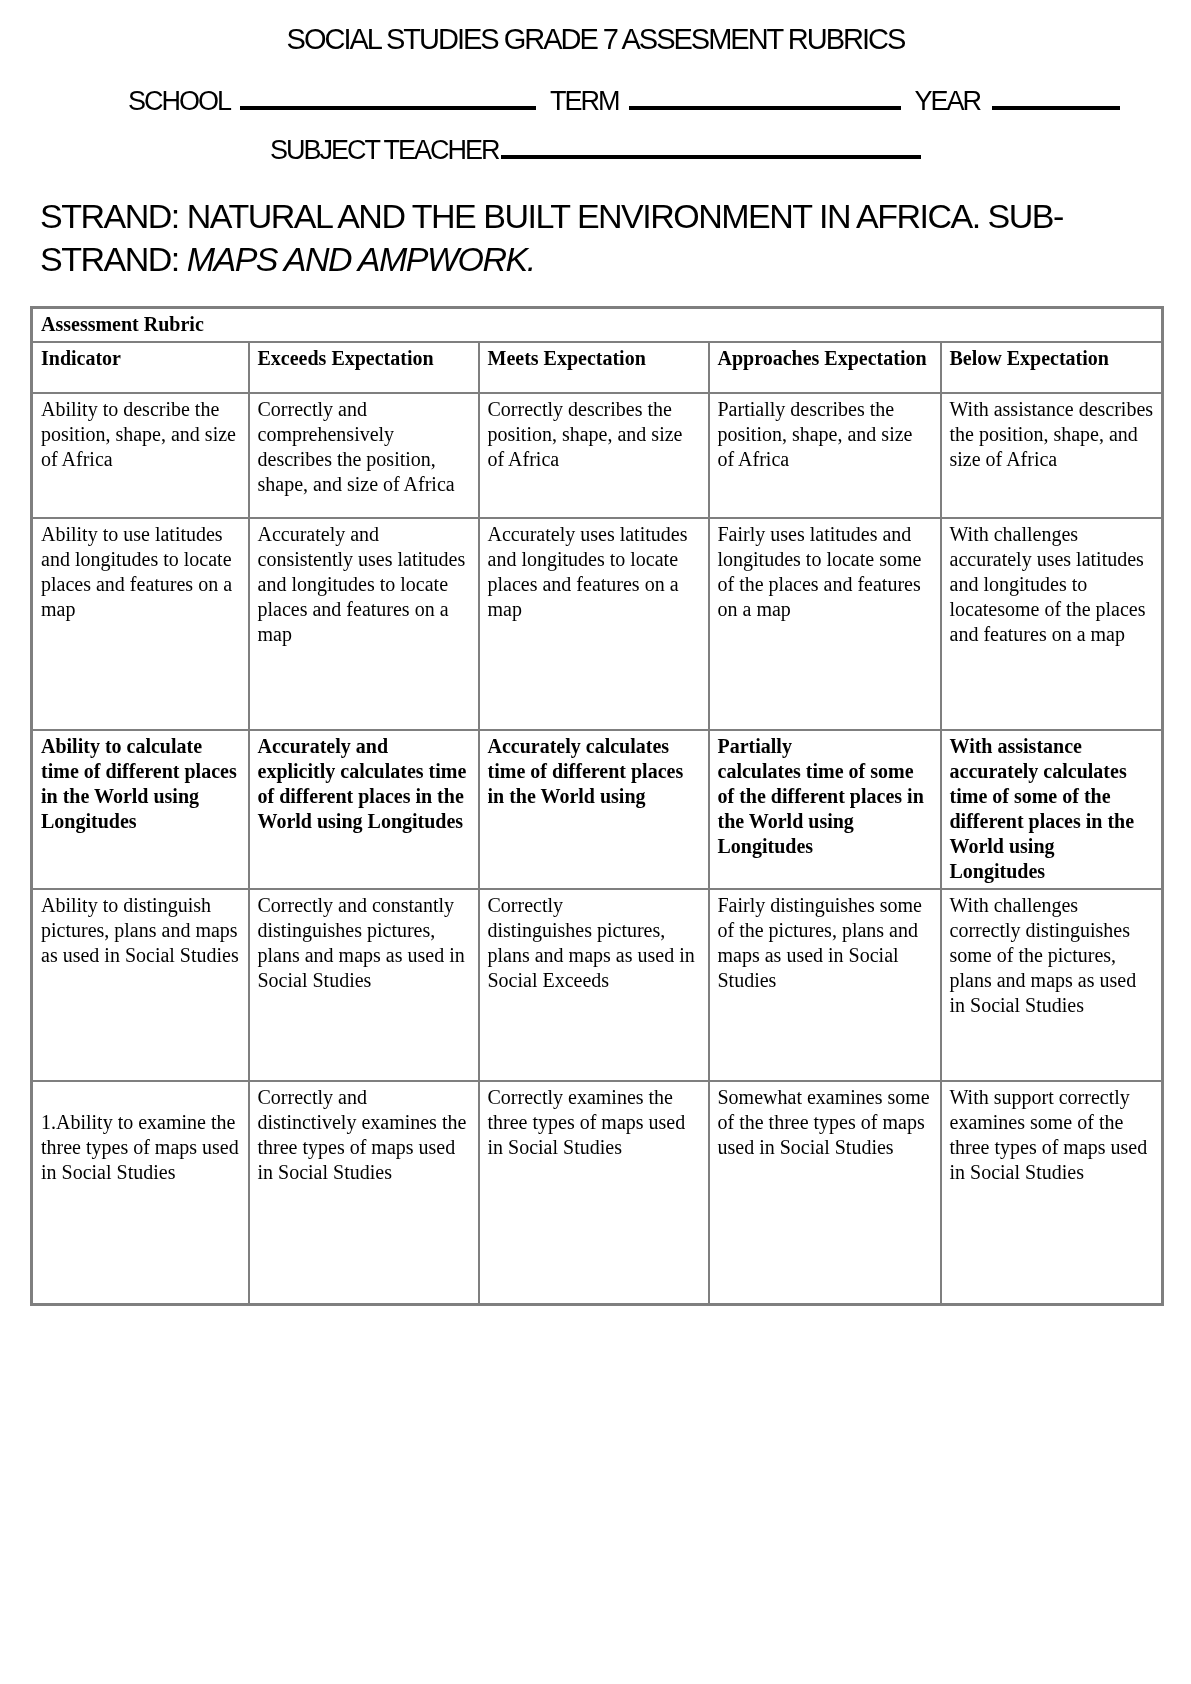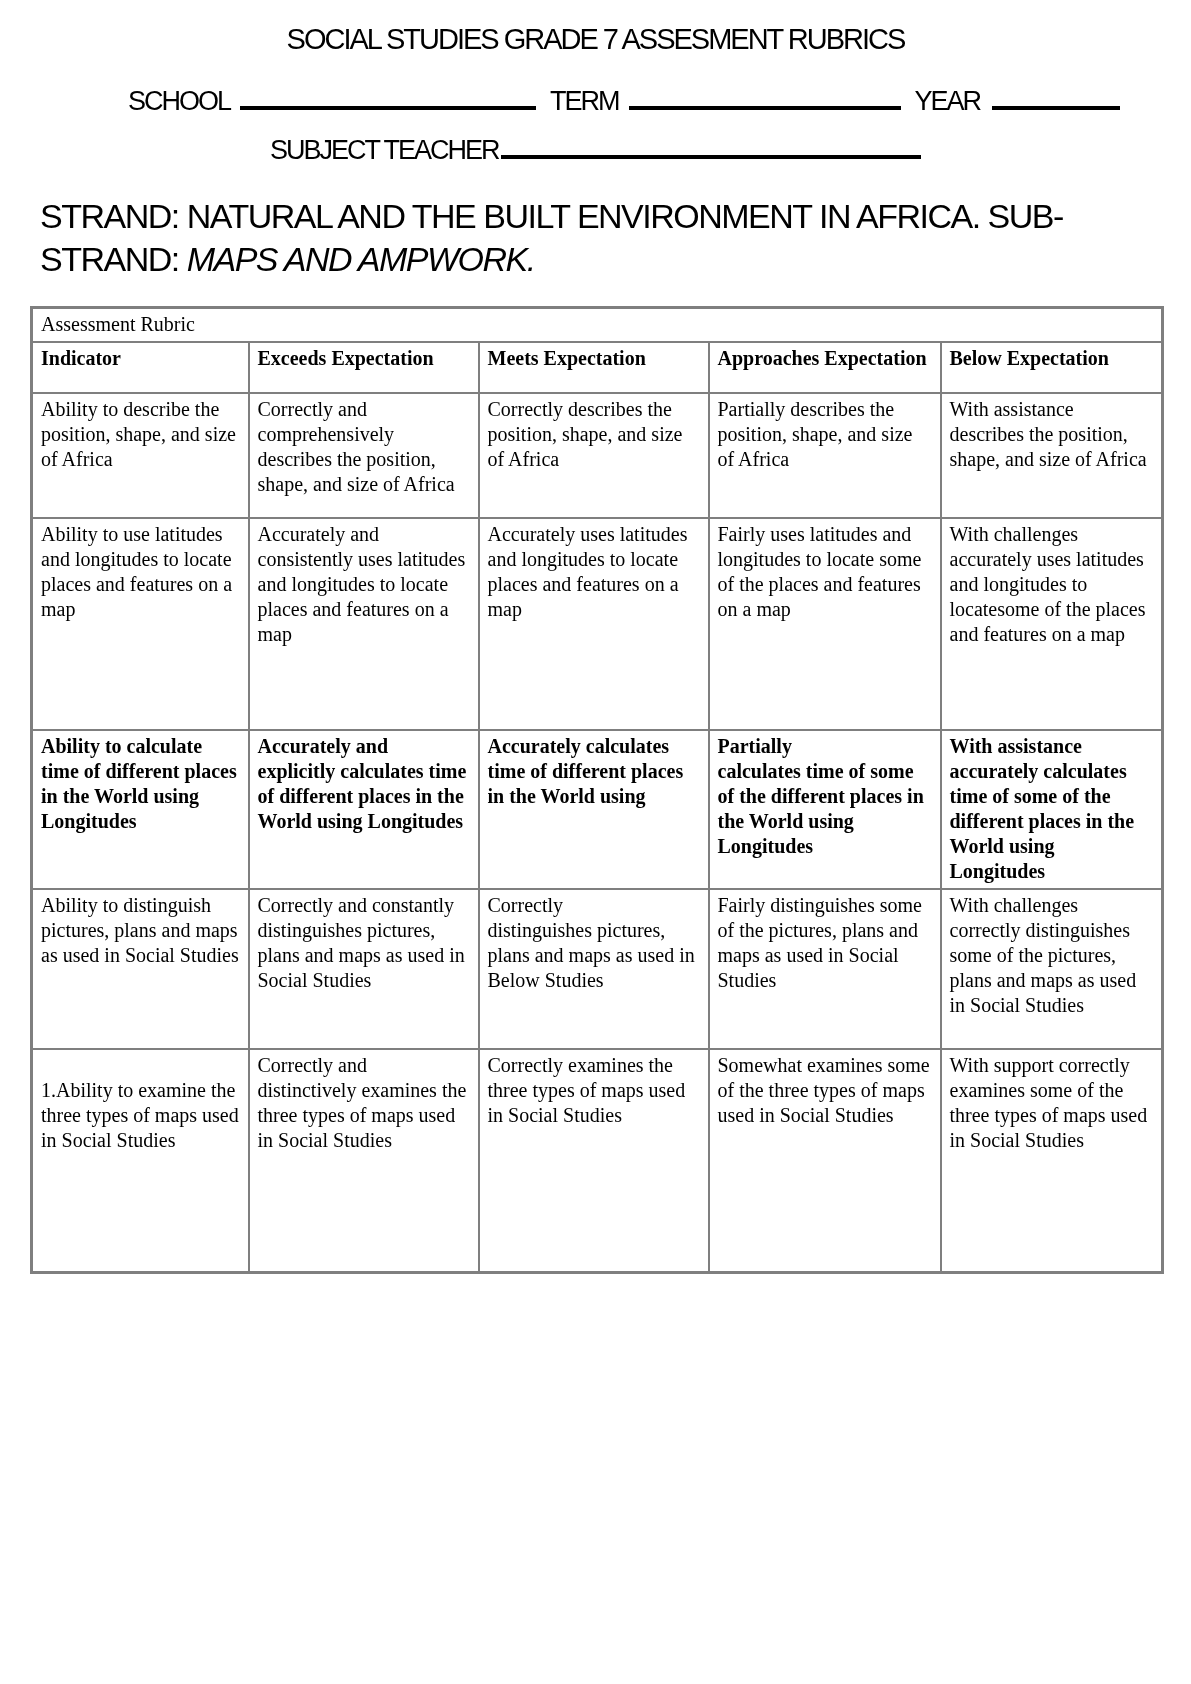--- a/index.html
+++ b/index.html
@@ -69,28 +69,28 @@
     border: 2px solid #7f7f7f;
     vertical-align: top;
     text-align: left;
     padding: 3px 8px 4px 8px;
     font-size: 20px;
     line-height: 25px;
     white-space: pre-line;
     overflow: hidden;
   }
   table.rubric th { font-weight: bold; white-space: normal; }
-  td.caption-cell { font-weight: normal; padding: 1px 8px; }
+  td.caption-cell { font-weight: bold; padding: 1px 8px; }
 
   tr.row-caption { height: 30px; }
   tr.row-head    { height: 51px; }
   tr.row-1 { height: 125px; }
   tr.row-2 { height: 212px; }
   tr.row-3 { height: 145px; font-weight: bold; }
-  tr.row-4 { height: 160px; }
+  tr.row-4 { height: 192px; }
   tr.row-5 { height: 223px; }
 </style>
 </head>
 <body>
 
 <div class="headline doc-title">SOCIAL STUDIES GRADE 7 ASSESMENT RUBRICS</div>
 
 <div class="headline form-line line-school">
   <span>SCHOOL</span><span class="blank blank-school"></span><span class="lbl-term">TERM</span><span class="blank blank-term"></span><span class="lbl-year">YEAR</span><span class="blank blank-year"></span>
 </div>
@@ -141,21 +141,21 @@
       <td>Accurately and explicitly calculates time of different places in the World using Longitudes</td>
       <td>Accurately calculates time of different places in the World using</td>
       <td>Partially
 calculates time of some of the different places in the World using Longitudes</td>
       <td>With assistance accurately calculates time of some of the different places in the World using Longitudes</td>
     </tr>
     <tr class="row-4">
       <td>Ability to distinguish pictures, plans and maps as used in Social Studies</td>
       <td>Correctly and constantly distinguishes pictures, plans and maps as used in Social Studies</td>
       <td>Correctly
-distinguishes pictures, plans and maps as used in Below Studies</td>
+distinguishes pictures, plans and maps as used in Social Exceeds</td>
       <td>Fairly distinguishes some of the pictures, plans and maps as used in Social Studies</td>
       <td>With challenges correctly distinguishes some of the pictures, plans and maps as used in Social Studies</td>
     </tr>
     <tr class="row-5">
       <td>
 1.Ability to examine the three types of maps used in Social Studies</td>
       <td>Correctly and distinctively examines the three types of maps used in Social Studies</td>
       <td>Correctly examines the three types of maps used in Social Studies</td>
       <td>Somewhat examines some of the three types of maps used in Social Studies</td>
       <td>With support correctly examines some of the three types of maps used in Social Studies</td>

